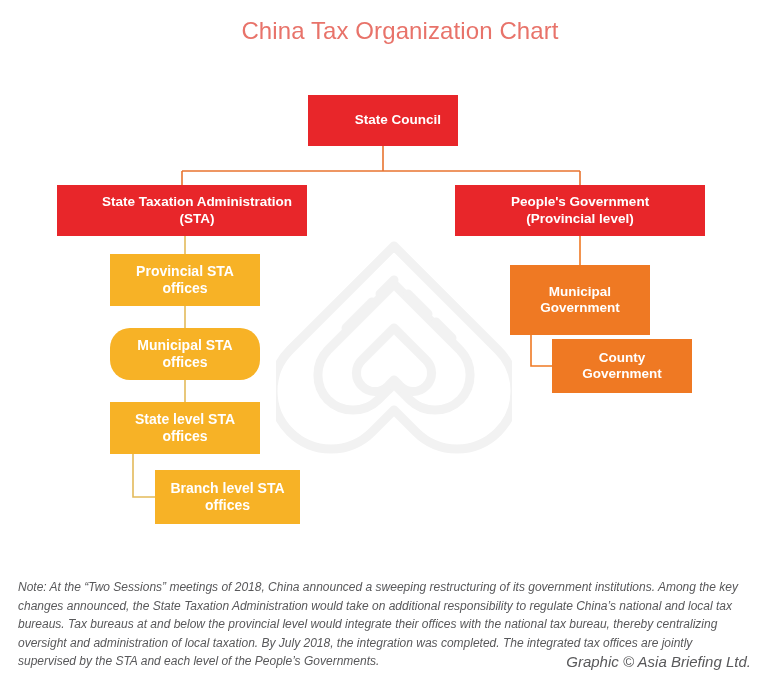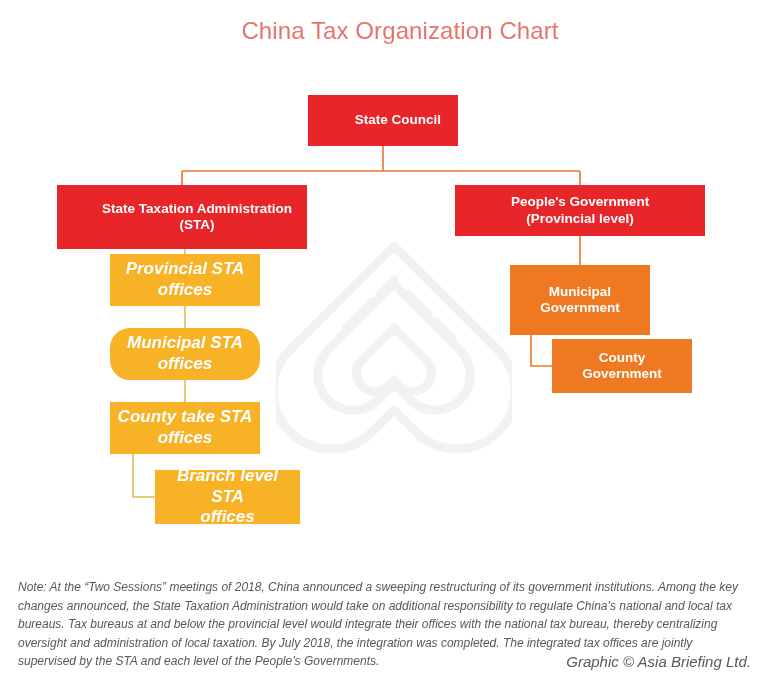--- a/index.html
+++ b/index.html
@@ -65,25 +65,25 @@
     align-items: center;
     justify-content: center;
     text-align: center;
     color: #ffffff;
     font-weight: bold;
     line-height: 1.22;
     padding: 2px 6px;
     white-space: pre-line;
   }
   .node.red    { background: #e8262a; font-size: 13.5px; }
-  .node.amber  { background: #f7b226; font-size: 17px; font-style: italic; }
+  .node.amber  { background: #f7b226; font-size: 14px; }
   .node.orange { background: #ef7923; font-size: 13.5px; }
 
   .node-state-council { left: 308px; top: 95px;  width: 150px; height: 51px; padding-left: 36px; }
-  .node-sta           { left: 57px;  top: 185px; width: 250px; height: 64px; padding-left: 36px; }
+  .node-sta           { left: 57px;  top: 185px; width: 250px; height: 51px; padding-left: 36px; }
   .node-peoples-gov   { left: 455px; top: 185px; width: 250px; height: 51px; }
 
   .node-provincial-sta { left: 110px; top: 254px; width: 150px; height: 52px; }
   .node-municipal-sta  { left: 110px; top: 328px; width: 150px; height: 52px; border-radius: 20px; }
   .node-county-sta     { left: 110px; top: 402px; width: 150px; height: 52px; }
   .node-branch-sta     { left: 155px; top: 470px; width: 145px; height: 54px; }
 
   .node-municipal-gov  { left: 510px; top: 265px; width: 140px; height: 70px; }
   .node-county-gov     { left: 552px; top: 339px; width: 140px; height: 54px; }
 
@@ -162,21 +162,21 @@
 
   <div class="node red node-peoples-gov">People's Government
 (Provincial level)</div>
 
   <div class="node amber node-provincial-sta">Provincial STA
 offices</div>
 
   <div class="node amber node-municipal-sta">Municipal STA
 offices</div>
 
-  <div class="node amber node-county-sta">County take STA
+  <div class="node amber node-county-sta">State level STA
 offices</div>
 
   <div class="node amber node-branch-sta">Branch level STA
 offices</div>
 
   <div class="node orange node-municipal-gov">Municipal
 Government</div>
 
   <div class="node orange node-county-gov">County
 Government</div>

